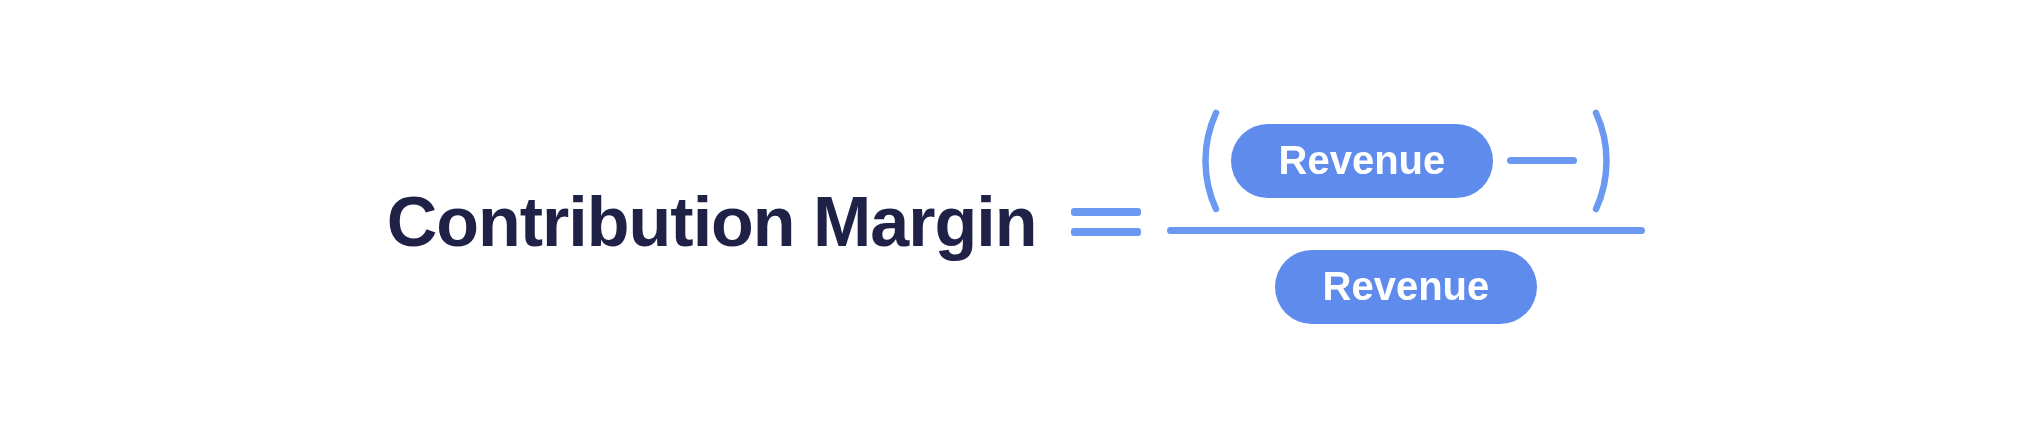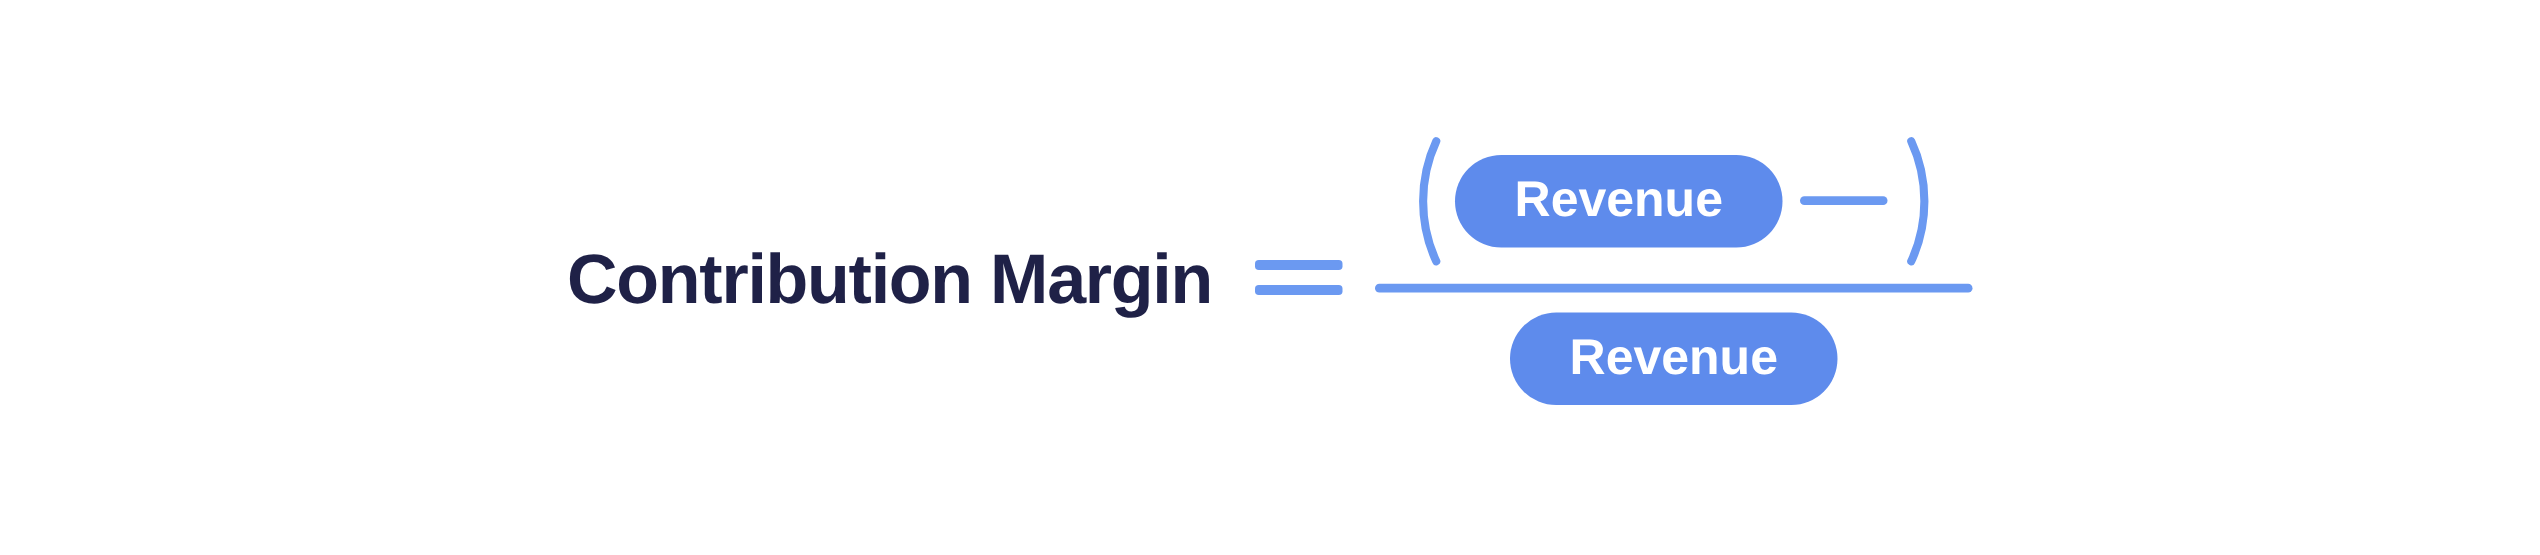--- a/index.html
+++ b/index.html
@@ -19,21 +19,21 @@
   }
   .canvas {
     width: 2032px;
     height: 444px;
     display: flex;
     align-items: center;
     justify-content: center;
     background: var(--background);
   }
   .lhs-label {
-    font-size: 56px;
+    font-size: 70px;
     font-weight: 700;
     letter-spacing: -1px;
     color: var(--text-navy);
     white-space: nowrap;
   }
   .equals {
     display: flex;
     flex-direction: column;
     gap: 12px;
     margin-left: 34px;

